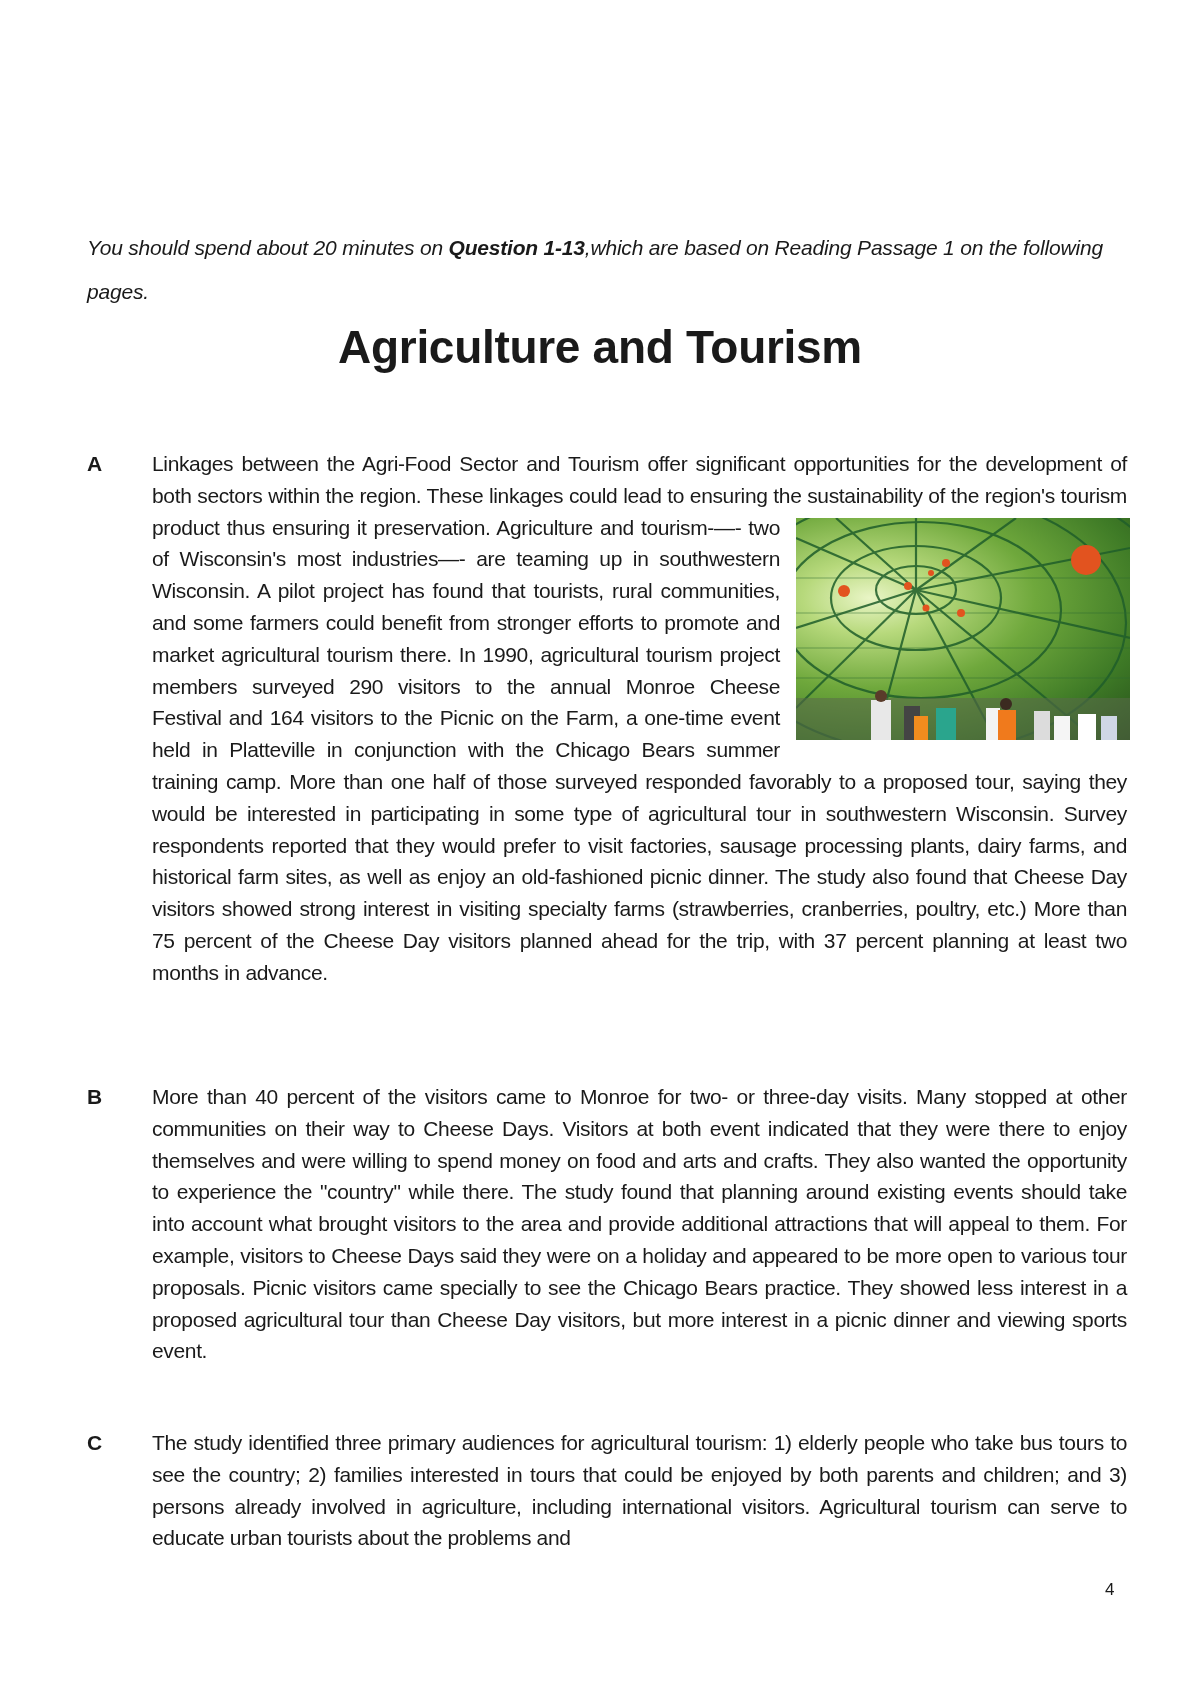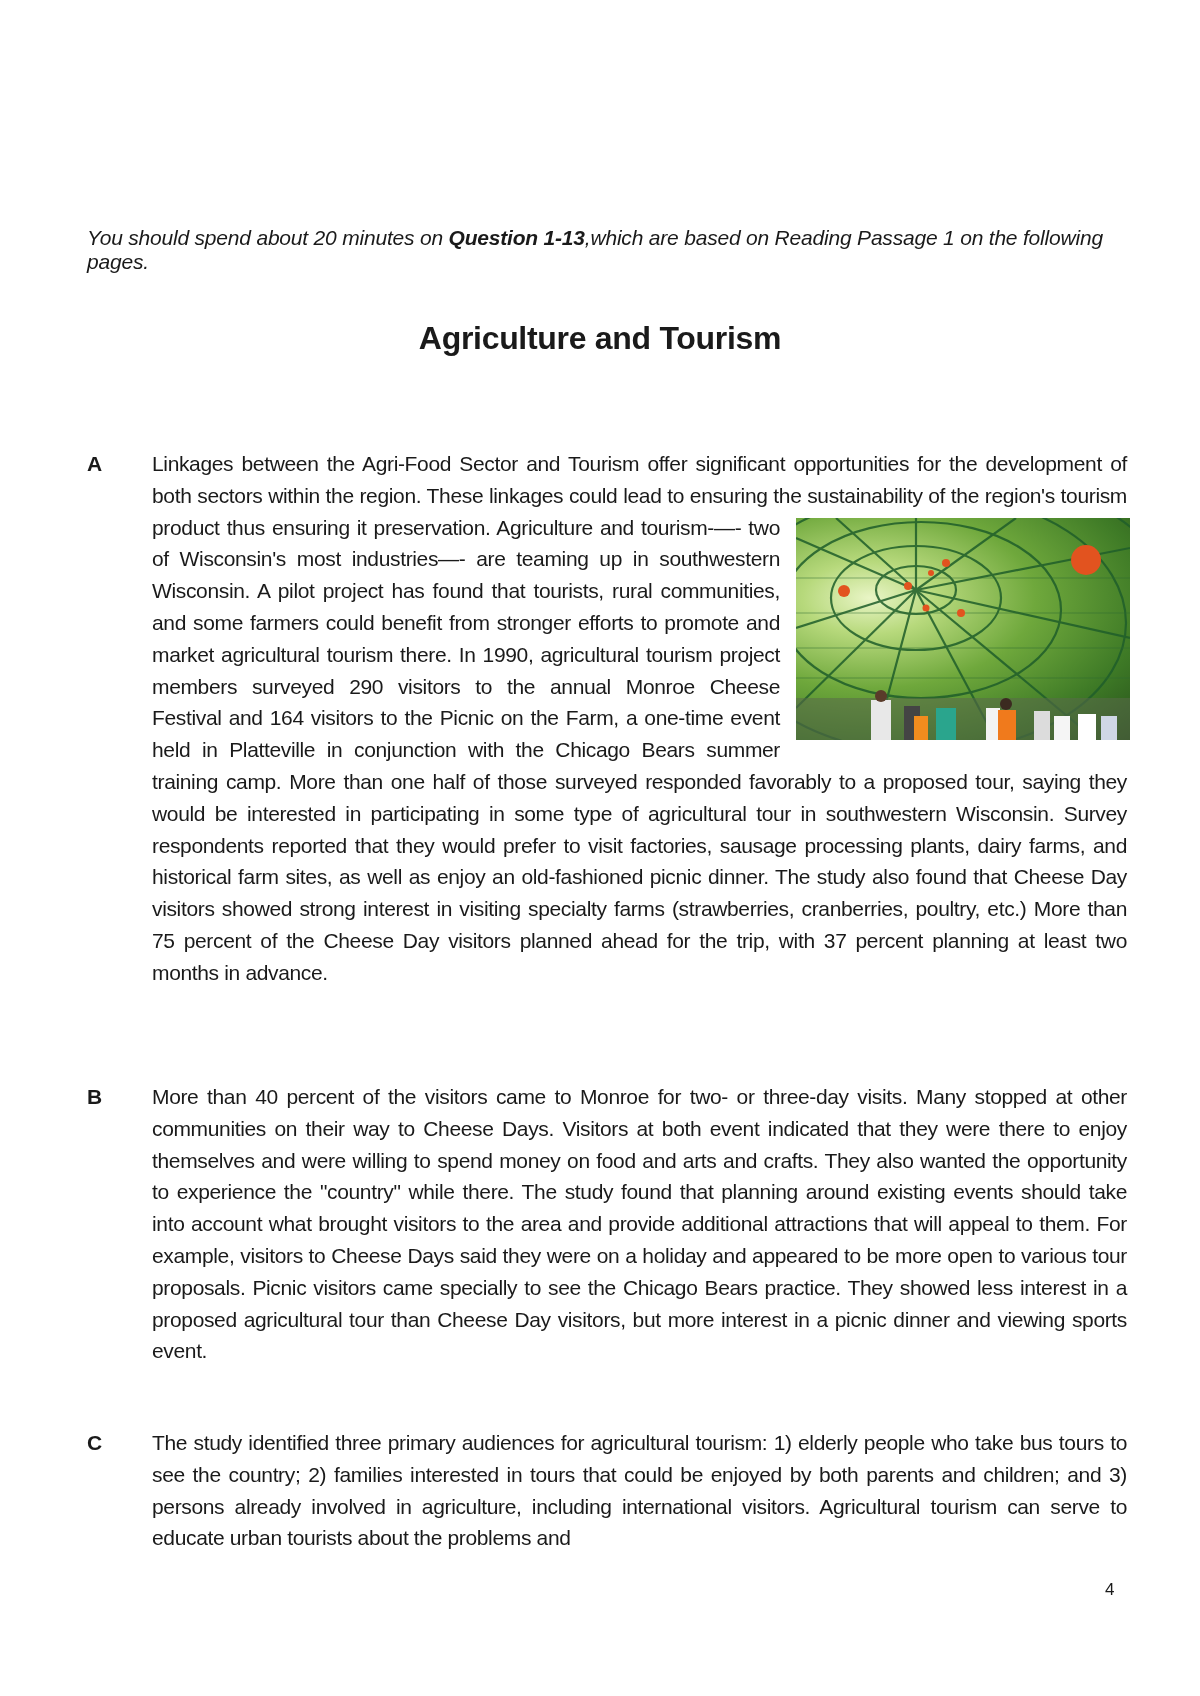--- a/index.html
+++ b/index.html
@@ -1,22 +1,22 @@
 <!DOCTYPE html>
 <html><head>
 <meta charset="utf-8">
 <style>
   html, body { margin: 0; padding: 0; background: #ffffff; }
   body { width: 1200px; height: 1696px; position: relative; overflow: hidden;
          font-family: "Liberation Sans", "DejaVu Sans", sans-serif; color: #1a1a1a; }
   .instructions { position: absolute; left: 87px; top: 226px; width: 1040px;
-                  font-size: 21px; line-height: 24px; font-style: italic; letter-spacing: -0.2px; }
+                  font-size: 21px; line-height: 44px; font-style: italic; letter-spacing: -0.2px; }
   .instructions b { font-style: italic; font-weight: bold; }
   .title { position: absolute; left: 0; top: 320px; width: 1200px; text-align: center;
-           font-size: 32px; font-weight: bold; letter-spacing: -0.3px; margin: 0; }
+           font-size: 46px; font-weight: bold; letter-spacing: -0.3px; margin: 0; }
   .para { position: absolute; left: 87px; width: 1040px; font-size: 21px; line-height: 31.8px;
           letter-spacing: -0.35px; }
   .para .letter { position: absolute; left: 0; top: 0; font-weight: bold; }
   .para .body { margin-left: 65px; text-align: justify; }
   #para-a { top: 448px; }
   #para-b { top: 1081px; }
   #para-c { top: 1427px; }
   .photo { float: right; width: 334px; height: 222px; margin: 6px -3px 4px 16px; position: relative; overflow: hidden;
            background: radial-gradient(ellipse at 22% 36%, #e9f5c6 0%, #b7d97c 18%, #6fa83c 45%, #3e7a26 75%, #254d1a 100%); }
   .photo svg { position: absolute; left: 0; top: 0; }

